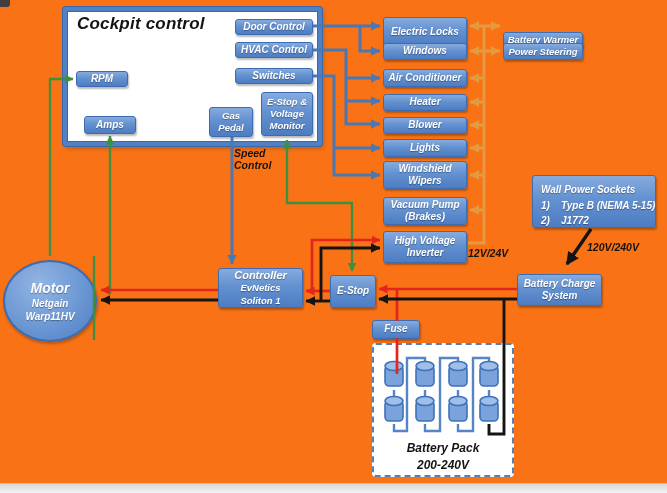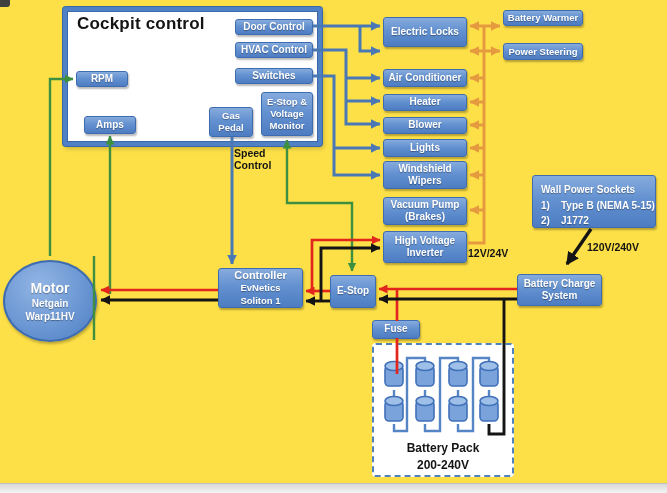--- a/index.html
+++ b/index.html
@@ -1,18 +1,19 @@
 <!DOCTYPE html>
 <html><head>
 <meta charset="utf-8">
 <style>
   html,body{margin:0;padding:0;background:#fff;}
   #stage{
-    position:relative;width:667px;height:493px;overflow:hidden;background:#fde047;
+    position:relative;width:667px;height:493px;overflow:hidden;background:#f97316;
     font-family:"Liberation Sans",sans-serif;
+    font-style:italic;
   }
   .box{
     position:absolute;box-sizing:border-box;
     background:linear-gradient(180deg,#86abdd 0%,#6391d0 45%,#4d7cc2 100%);
     border:1px solid #3e6cb0;border-radius:3px;
     color:#fff;font-weight:bold;font-size:10px;line-height:1.25;
     display:flex;align-items:center;justify-content:center;text-align:center;
     white-space:pre;box-shadow:1px 2px 2px rgba(0,0,0,.28);
     text-shadow:0 1px 1px rgba(0,0,0,.35);
   }
@@ -71,32 +72,33 @@
   <div class="box" style="left:235px;top:19px;width:78px;height:16px;">Door Control</div>
   <div class="box" style="left:235px;top:42px;width:78px;height:16px;">HVAC Control</div>
   <div class="box" style="left:235px;top:68px;width:78px;height:16px;">Switches</div>
   <div class="box small" style="left:261px;top:92px;width:52px;height:44px;">E-Stop &amp;
 Voltage
 Monitor</div>
   <div class="box small" style="left:209px;top:107px;width:44px;height:30px;">Gas
 Pedal</div>
 
   <div class="box" style="left:383px;top:17px;width:84px;height:30px;">Electric Locks</div>
+  <div class="box" style="left:383px;top:43px;width:84px;height:17px;">Windows</div>
   <div class="box" style="left:383px;top:69px;width:84px;height:18px;">Air Conditioner</div>
   <div class="box" style="left:383px;top:94px;width:84px;height:17px;">Heater</div>
   <div class="box" style="left:383px;top:117px;width:84px;height:17px;">Blower</div>
   <div class="box" style="left:383px;top:139px;width:84px;height:18px;">Lights</div>
   <div class="box" style="left:383px;top:161px;width:84px;height:28px;">Windshield
 Wipers</div>
   <div class="box" style="left:383px;top:197px;width:84px;height:28px;">Vacuum Pump
 (Brakes)</div>
   <div class="box" style="left:383px;top:231px;width:84px;height:32px;">High Voltage
 Inverter</div>
 
-  <div class="box small" style="left:503px;top:10px;width:80px;height:16px;">Battery Warmer</div>
+  <div class="box small" style="left:503px;top:32px;width:80px;height:16px;">Battery Warmer</div>
   <div class="box small" style="left:503px;top:43px;width:80px;height:17px;">Power Steering</div>
   <div class="box wps" style="left:532px;top:175px;width:124px;height:53px;">Wall Power Sockets
 1)    Type B (NEMA 5-15)
 2)    J1772</div>
   <div class="box" style="left:517px;top:274px;width:85px;height:32px;">Battery Charge
 System</div>
 
   <div class="box" style="left:330px;top:275px;width:46px;height:33px;">E-Stop</div>
   <div class="box" style="left:218px;top:268px;width:85px;height:40px;flex-direction:column;">
     <span class="ctrl-t">Controller</span>

